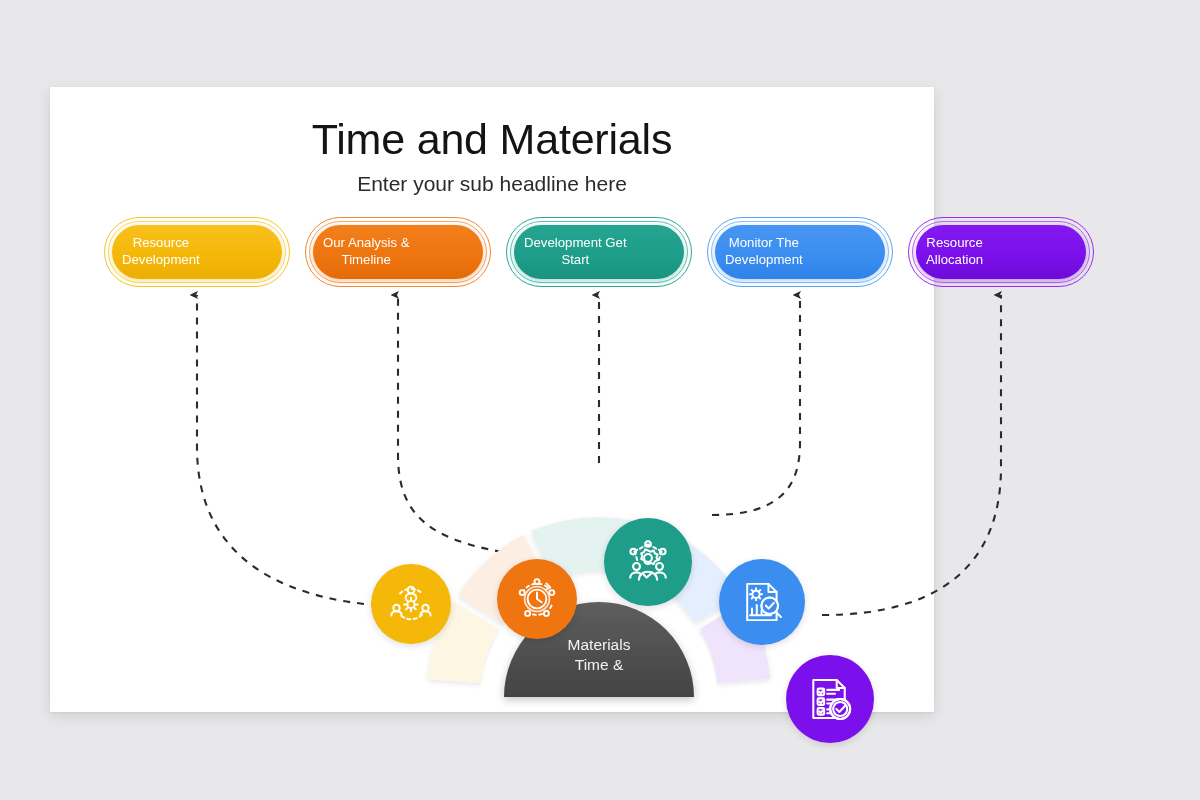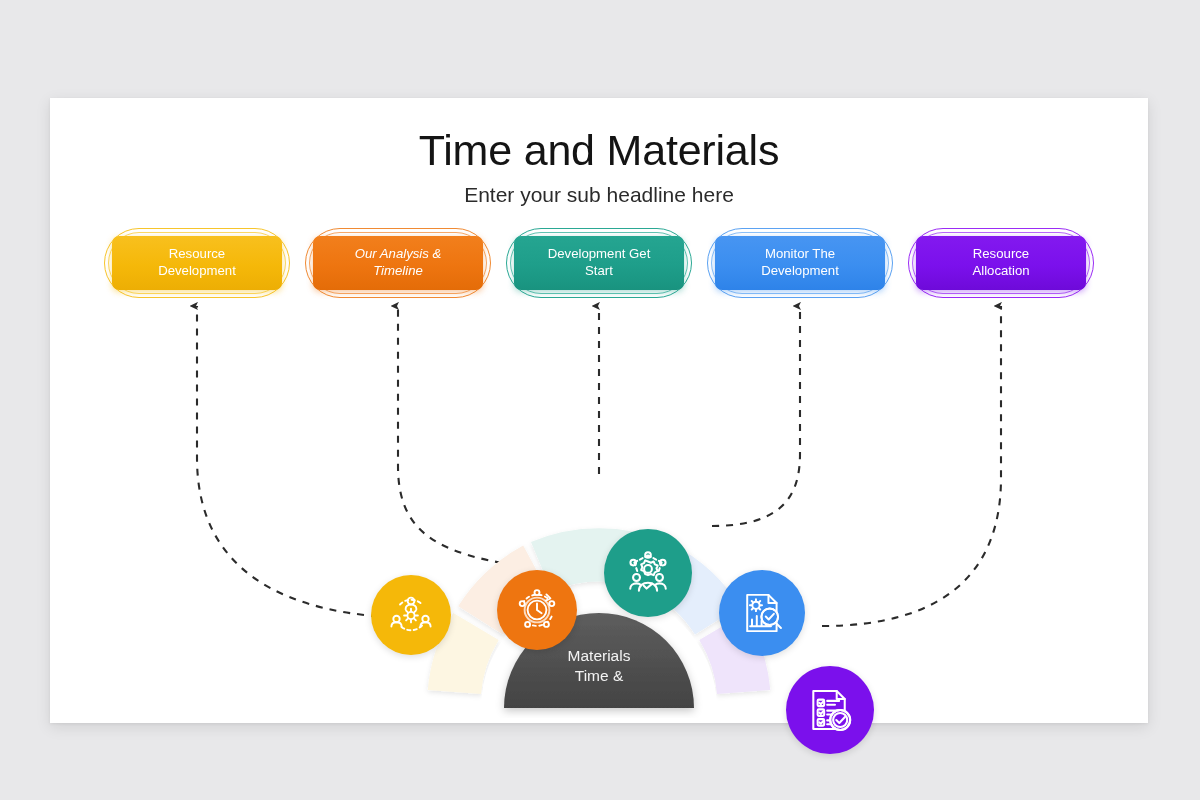--- a/index.html
+++ b/index.html
@@ -5,22 +5,22 @@
 <style>
   * { margin:0; padding:0; box-sizing:border-box; }
   html, body {
     width:1200px; height:800px;
     background:#e8e8ea;
     font-family:"Liberation Sans", sans-serif;
     overflow:hidden;
   }
   #slide {
     position:absolute;
-    left:50px; top:98px;
-    width:1098px; height:625px;
+    left:50px; top:87px;
+    width:884px; height:625px;
     background:#ffffff;
     box-shadow:0 4px 14px rgba(0,0,0,0.10), 0 1px 3px rgba(0,0,0,0.06);
   }
 
   
   #title {
     position:absolute; left:0; top:28px; width:100%;
     text-align:center;
     font-size:43px; font-weight:400; color:#141414;
     letter-spacing:-0.2px;
@@ -33,25 +33,24 @@
 
   
   .pill-wrap { position:absolute; top:130px; width:186px; height:70px; }
   .pill-ring-outer, .pill-ring-inner, .pill-body {
     position:absolute; border-radius:999px;
   }
   .pill-ring-outer { left:0; top:0; right:0; bottom:0; border:1.5px solid; }
   .pill-ring-inner { left:4px; top:4px; right:4px; bottom:4px; border:1.5px solid; }
   .pill-body {
     left:8px; top:8px; right:8px; bottom:8px;
-    display:flex; align-items:center; justify-content:center;
+    display:flex; align-items:center; justify-content:flex-start;
     text-align:center; line-height:1.28;
     color:#ffffff; font-size:13.2px; font-weight:400;
     padding:12px 10px;
-    border-radius:7px;
   }
 
   
   #connectors { position:absolute; left:0; top:0; width:1098px; height:625px; }
 
   
   #fan { position:absolute; left:299px; top:320px; width:500px; height:300px; }
   #fan svg { display:block; }
 
   
@@ -222,21 +221,21 @@
     <div class="pill-ring-inner" style="border-color:#fbd866;"></div>
     <div class="pill-body" style="background:linear-gradient(180deg,#f8c01e 0%,#f5b809 55%,#edae04 100%);
                 box-shadow:0 2px 6px rgba(245,184,9,0.45);">
       <span>
         <span>Resource</span><br>
         <span>Development</span>
       </span>
     </div>
   </div>
 
-  <div class="pill-wrap" style="left:255px;font-style:italic;">
+  <div class="pill-wrap" style="left:255px;">
     <div class="pill-ring-outer" style="border-color:#f08a33;"></div>
     <div class="pill-ring-inner" style="border-color:#f6a96a;"></div>
     <div class="pill-body" style="background:linear-gradient(180deg,#f27f1c 0%,#ee7510 55%,#e46c08 100%);
                 box-shadow:0 2px 6px rgba(238,117,16,0.42);">
       <span>
         <span>Our Analysis &amp;</span><br>
         <span>Timeline</span>
       </span>
     </div>
   </div>

